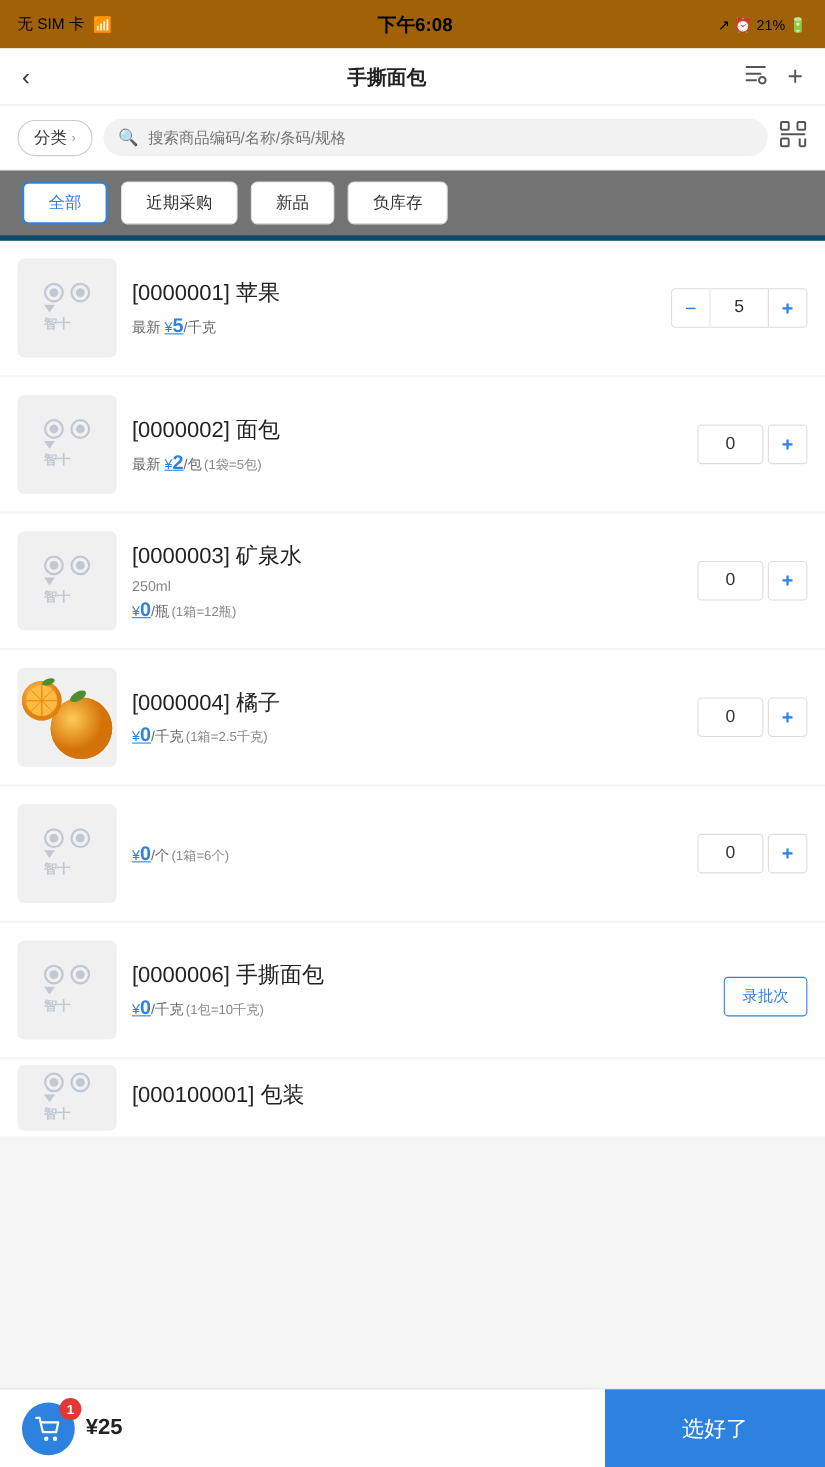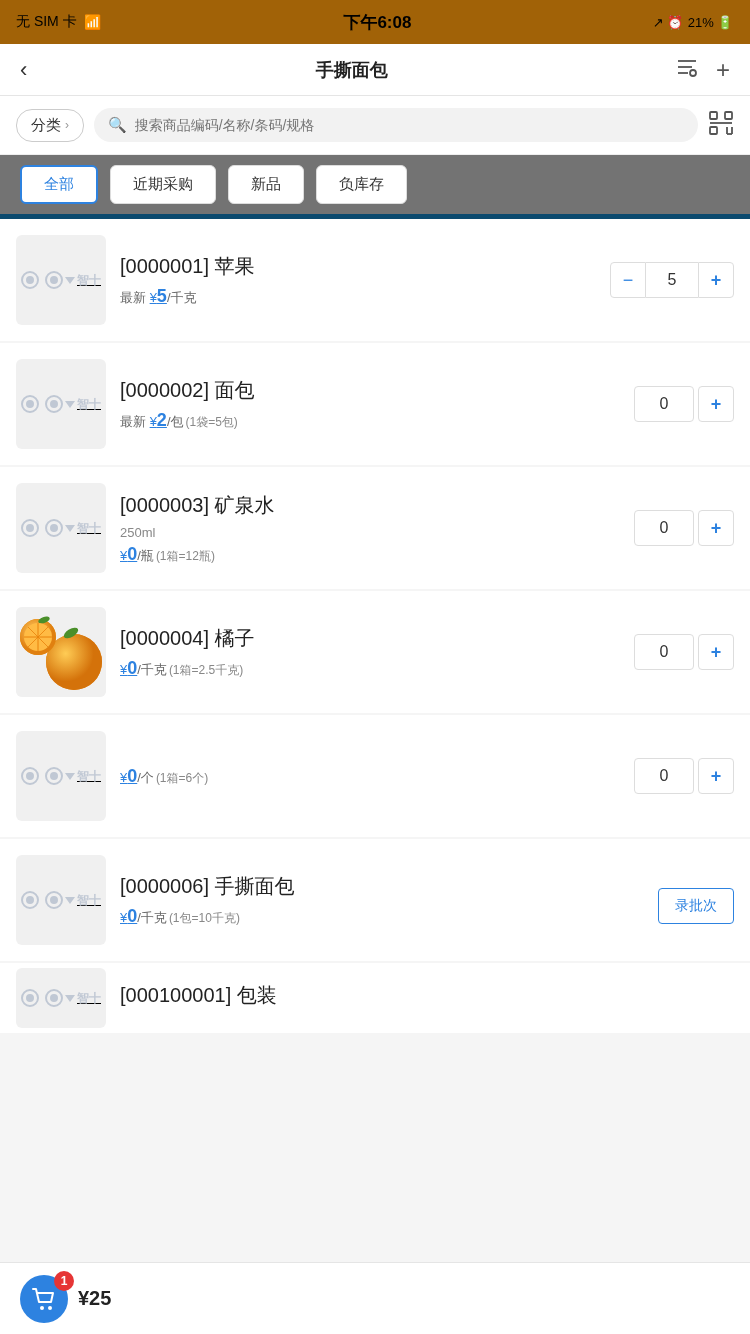--- a/index.html
+++ b/index.html
@@ -129,24 +129,23 @@
       align-items: center;
       justify-content: center;
       flex-shrink: 0;
       overflow: hidden;
     }
     .product-image.placeholder {
       background: #f0f0f0;
     }
     .owl-logo {
       display: flex;
-      flex-direction: row;
-      align-items: center;
+      flex-direction: column;
+      align-items: flex-start;
       gap: 2px;
-      text-decoration: underline;
     }
     .owl-eyes {
       display: flex;
       gap: 6px;
     }
     .owl-eye {
       width: 18px;
       height: 18px;
       border-radius: 50%;
       border: 2px solid #c0c8d4;
@@ -562,13 +561,14 @@
     <div class="cart-icon-wrap">
       <svg width="26" height="24" viewBox="0 0 26 24" fill="none">
         <path d="M2 2h3l3 13h12l2-9H7" stroke="#fff" stroke-width="2" stroke-linecap="round" stroke-linejoin="round"></path>
         <circle cx="11" cy="21" r="2" fill="#fff"></circle>
         <circle cx="19" cy="21" r="2" fill="#fff"></circle>
       </svg>
       <div class="cart-badge">1</div>
     </div>
     <span class="cart-total">¥25</span>
   </div>
+  <button class="confirm-btn">选好了</button>
 </div>
 
 </body></html>

